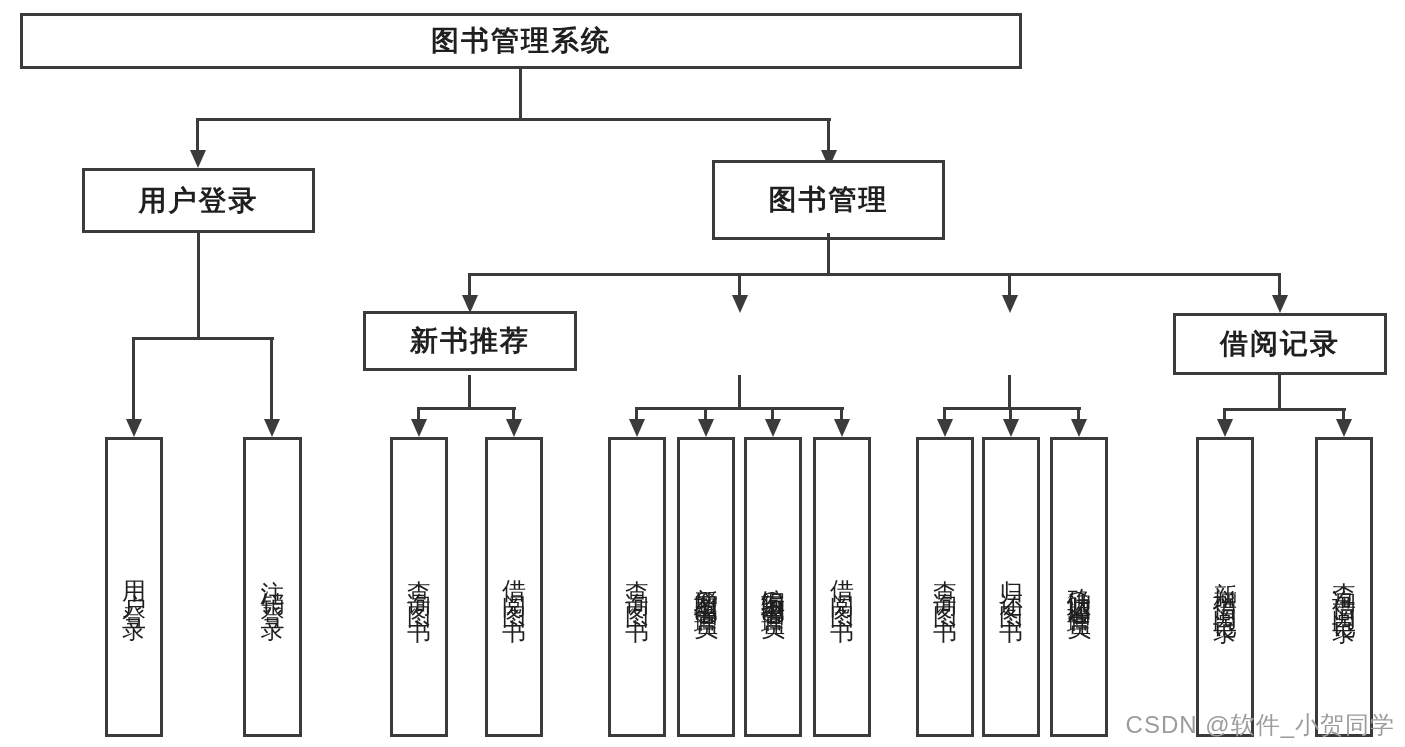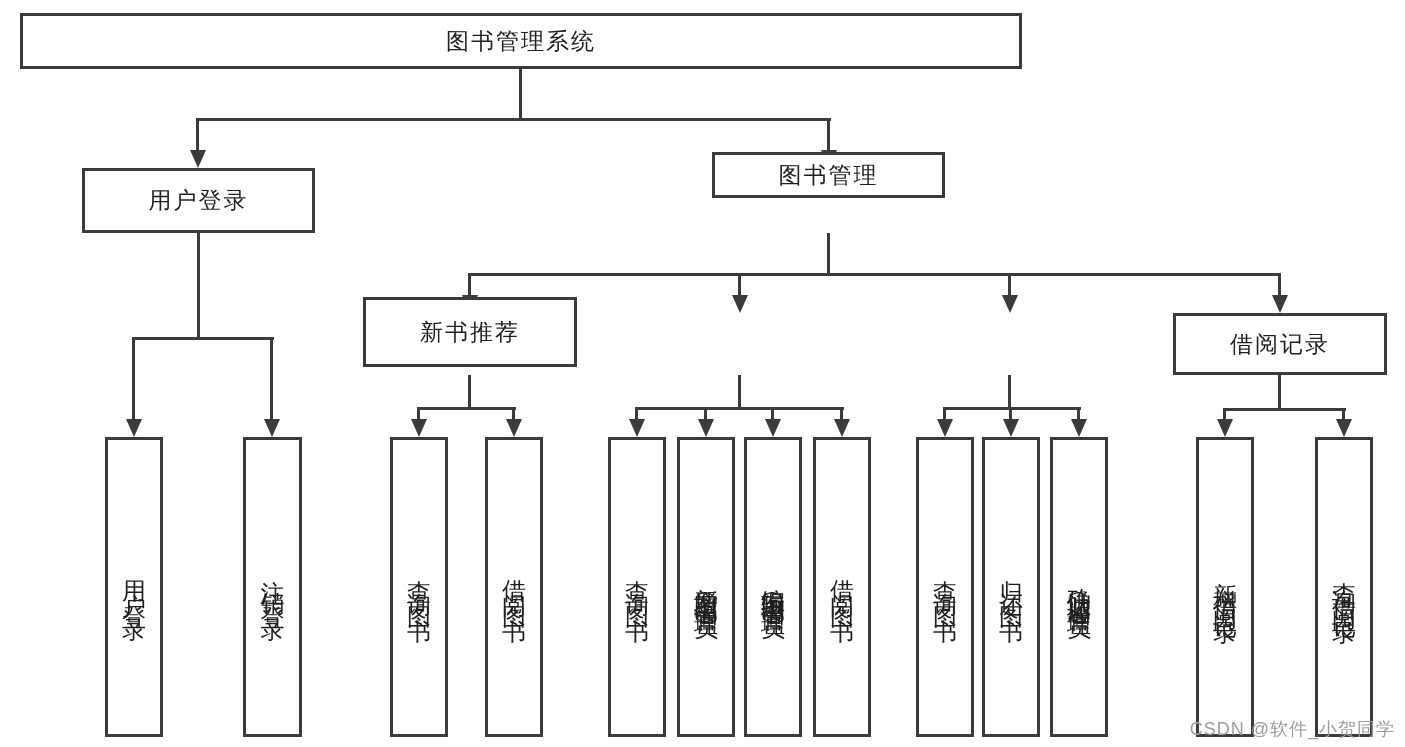--- a/index.html
+++ b/index.html
@@ -24,22 +24,23 @@
     border: 3px solid var(--line);
     display: flex;
     align-items: center;
     justify-content: center;
   }
   .lbl {
     color: var(--text);
     white-space: nowrap;
   }
   .h .lbl {
-    font-size: 23px;
+    font-size: 28px;
     letter-spacing: 2px;
+    font-weight: bold;
   }
   .v .lbl {
     writing-mode: vertical-rl;
     text-orientation: mixed;
     font-size: 24px;
   }
   .ls-wide  .lbl { letter-spacing: 13px; }
   .ls-mid   .lbl { letter-spacing: 8px; }
   .ls-tight .lbl { letter-spacing: 4px; }
   .hline {
@@ -66,21 +67,21 @@
     width: 0;
     height: 0;
     border-left: 8px solid transparent;
     border-right: 8px solid transparent;
     border-top: 18px solid var(--line);
   }
   .watermark {
     position: absolute;
     right: 10px;
     bottom: 6px;
-    font-size: 18px;
+    font-size: 24px;
     color: var(--wm);
     letter-spacing: 1px;
   }
 </style>
 </head>
 <body>
 
 <div class="canvas">
 
   <div class="box h" style="left:20px;top:13px;width:1002px;height:56px">
@@ -88,37 +89,37 @@
   </div>
 
   <div class="vline" style="left:519px;top:69px;height:49px"></div>
   <div class="hline" style="left:196px;top:118px;width:635px"></div>
   <div class="arrow" style="left:196px;top:118px;height:32px"></div>
   <div class="arrow" style="left:827px;top:118px;height:32px"></div>
 
   <div class="box h" style="left:82px;top:168px;width:233px;height:65px">
     <span class="lbl">用户登录</span>
   </div>
-  <div class="box h" style="left:712px;top:152px;width:233px;height:46px">
+  <div class="box h" style="left:712px;top:160px;width:233px;height:80px">
     <span class="lbl">图书管理</span>
   </div>
 
   <div class="vline" style="left:197px;top:233px;height:104px"></div>
   <div class="hline" style="left:132px;top:337px;width:142px"></div>
   <div class="arrow" style="left:132px;top:337px;height:82px"></div>
   <div class="arrow" style="left:270px;top:337px;height:82px"></div>
 
   <div class="vline" style="left:827px;top:233px;height:40px"></div>
   <div class="hline" style="left:468px;top:273px;width:813px"></div>
   <div class="arrow" style="left:468px;top:273px;height:22px"></div>
   <div class="arrow" style="left:738px;top:273px;height:22px"></div>
   <div class="arrow" style="left:1008px;top:273px;height:22px"></div>
   <div class="arrow" style="left:1278px;top:273px;height:22px"></div>
 
-  <div class="box h" style="left:363px;top:297px;width:214px;height:70px">
+  <div class="box h" style="left:363px;top:311px;width:214px;height:60px">
     <span class="lbl">新书推荐</span>
   </div>
   <div class="box h" style="left:1173px;top:313px;width:214px;height:62px">
     <span class="lbl">借阅记录</span>
   </div>
 
   <div class="vline" style="left:468px;top:375px;height:32px"></div>
   <div class="hline" style="left:417px;top:407px;width:99px"></div>
   <div class="arrow" style="left:417px;top:407px;height:12px"></div>
   <div class="arrow" style="left:512px;top:407px;height:12px"></div>

